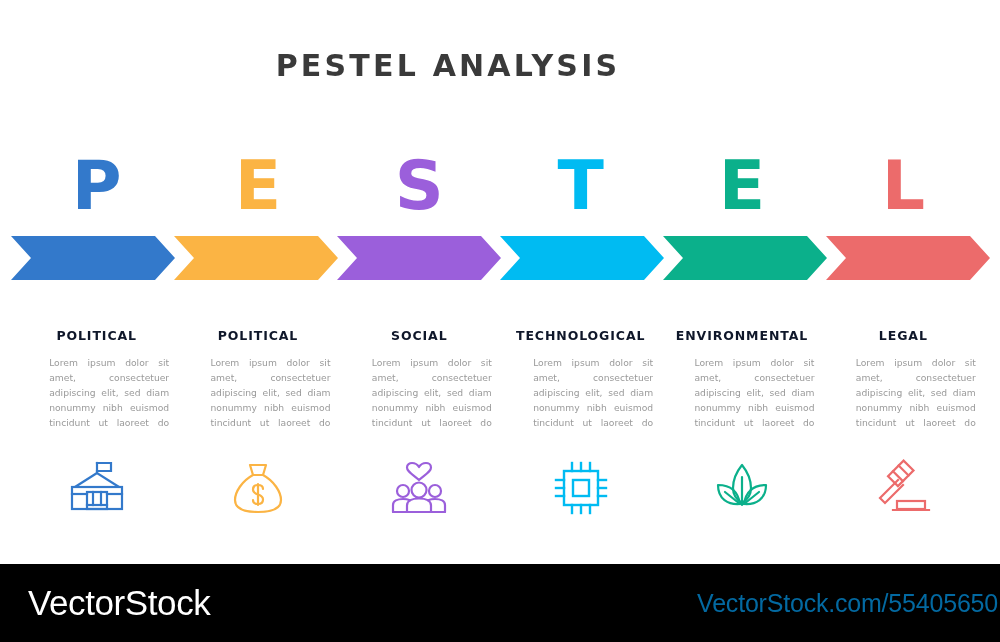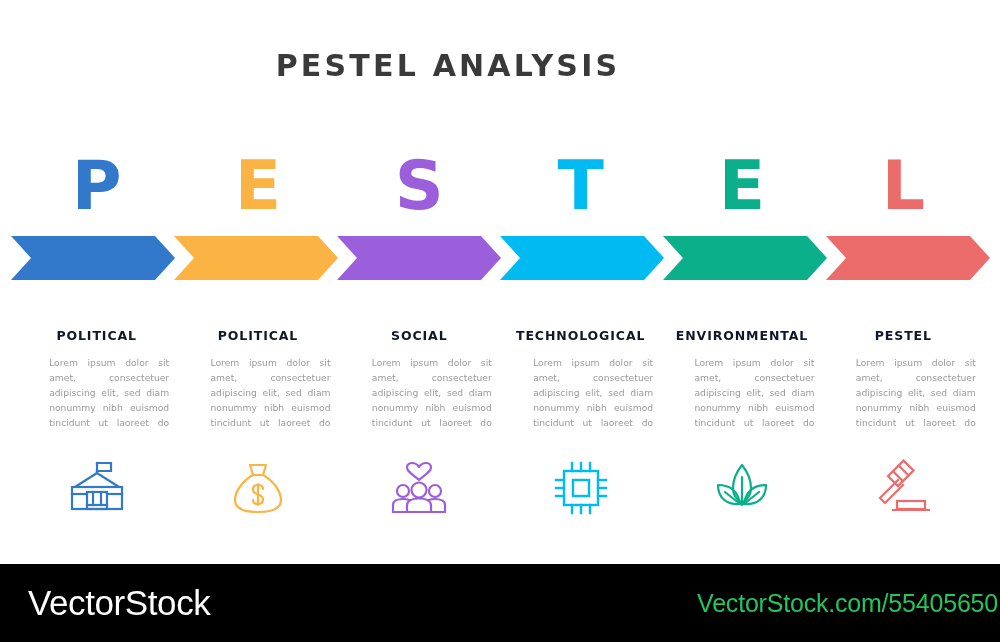--- a/index.html
+++ b/index.html
@@ -141,21 +141,21 @@
     font-size: 35px;
     font-weight: 400;
     letter-spacing: -0.4px;
     font-family: "Liberation Sans", sans-serif;
   }
   .footer-url {
     position: absolute;
     right: 26px;
     top: 50%;
     transform: translateY(-50%);
-    color: #22c55e;
+    color: #0369a1;
     font-size: 25px;
     font-weight: 400;
     letter-spacing: -0.2px;
     font-family: "Liberation Sans", sans-serif;
   }
 </style>
 </head>
 <body>
 
 <div class="title">PESTEL ANALYSIS</div>
@@ -273,21 +273,21 @@
         <path d="M30 18 L30 46"></path>
         <path d="M6 26 C18 26 26 32 28 45 C16 46 6 40 6 26 Z"></path>
         <path d="M13 33 L28 45"></path>
         <path d="M54 26 C42 26 34 32 32 45 C44 46 54 40 54 26 Z"></path>
         <path d="M47 33 L32 45"></path>
       </svg>
     </div>
   </div>
 
   <div class="col">
-    <div class="col-heading">PESTEL</div>
+    <div class="col-heading">LEGAL</div>
     <div class="col-body">Lorem ipsum dolor sit amet, consectetuer adipiscing elit, sed diam nonummy nibh euismod tincidunt ut laoreet do</div>
     <div class="col-icon">
       <svg viewBox="0 0 60 58" fill="none" stroke="#EC6B6B" stroke-width="2.2" stroke-linecap="square" stroke-linejoin="miter">
         <g transform="rotate(-45 32 20)">
           <rect x="22" y="6" width="22" height="14"></rect>
           <path d="M29 6 L29 20"></path>
           <path d="M37 6 L37 20"></path>
         </g>
         <path d="M25 21 L7 39 L12 44 L30 26"></path>
         <rect x="24" y="42" width="28" height="8"></rect>

